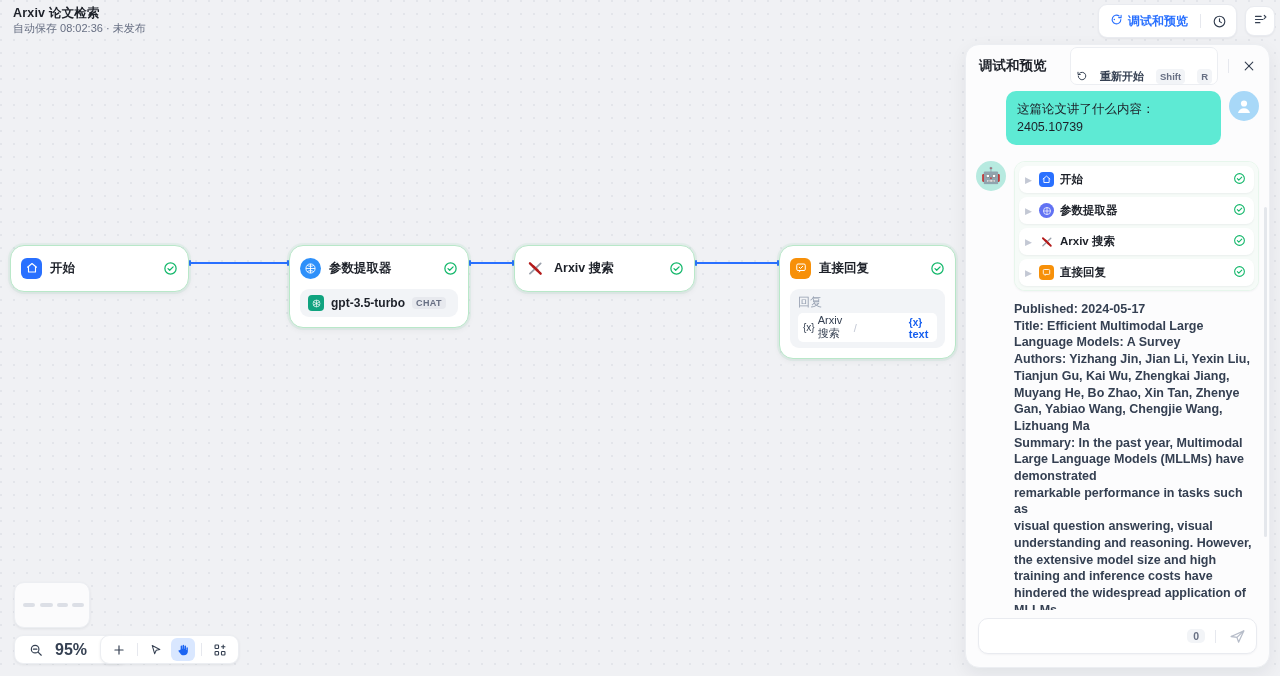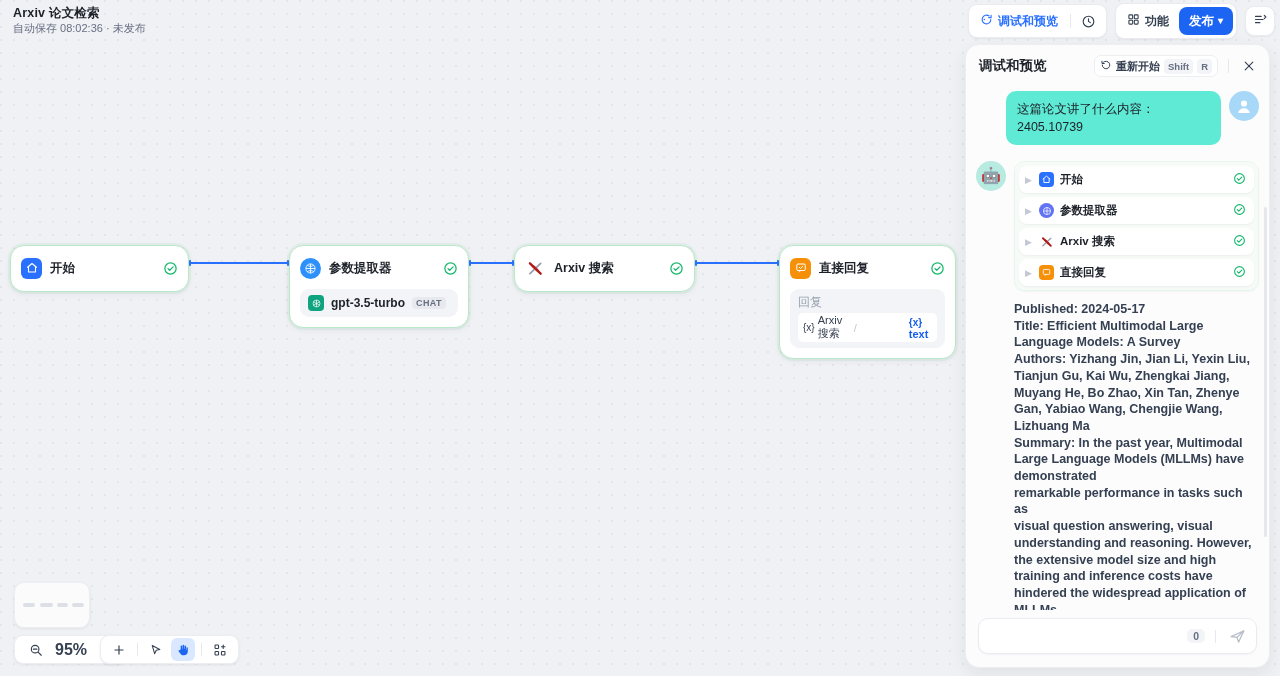--- a/index.html
+++ b/index.html
@@ -141,21 +141,21 @@
     position: absolute; left: 965px; top: 44px; width: 305px; height: 624px;
     background: #fcfcfd; border: 1px solid #eceef2; border-radius: 14px;
     box-shadow: 0 6px 18px rgba(16,24,40,.07);
     display: flex; flex-direction: column; overflow: hidden;
   }
   .panel-head {
     height: 42px; display: flex; align-items: center; padding: 0 10px 0 13px; gap: 8px;
   }
   .panel-title { font-size: 13.5px; font-weight: 700; color: #1d2129; flex: 1; }
   .restart {
-    display: inline-flex; align-items: center; gap: 4px; height: 22px;
+    display: inline-flex; align-items: flex-end; gap: 12px; height: 38px;
     background: #fff; border: 1px solid #eceef2; border-radius: 7px; padding: 0 5px;
     font-size: 11px; font-weight: 700; color: #354052; cursor: pointer;
   }
   .kbd {
     font-size: 9.5px; font-weight: 600; color: #676f83; background: #f2f4f7;
     border-radius: 4px; padding: 1px 4px; line-height: 13px;
   }
   .close-x { width: 20px; height: 20px; display: flex; align-items: center; justify-content: center; cursor: pointer; }
 
   .chat { flex: 1; overflow: hidden; padding: 4px 10px 0 10px; position: relative; }
@@ -399,37 +399,20 @@
         </button>
         <span class="sep"></span>
         <button class="btn icon-only">
           <svg width="15" height="15" viewBox="0 0 24 24" fill="none" stroke="#354052" stroke-width="1.8" stroke-linecap="round">
               <circle cx="12" cy="12" r="8.5"></circle>
               <path d="M12 7.5V12l3 1.8"></path>
             </svg>
         </button>
       </div>
 
-      <div class="pill-group">
-        <button class="btn">
-          <span>
-            <svg width="13" height="13" viewBox="0 0 24 24" fill="none" stroke="#354052" stroke-width="2">
-                <rect x="3.5" y="3.5" width="7" height="7" rx="1.4"></rect>
-                <rect x="13.5" y="3.5" width="7" height="7" rx="1.4"></rect>
-                <rect x="3.5" y="13.5" width="7" height="7" rx="1.4"></rect>
-                <rect x="13.5" y="13.5" width="7" height="7" rx="1.4"></rect>
-              </svg>
-          </span>
-          <span>功能</span>
-        </button>
-        <button class="btn-publish">
-          <span>发布</span>
-          <span style="font-size:10px;line-height:1;">▾</span>
-        </button>
-      </div>
 
       <div class="btn-square">
         <span>
           <svg width="15" height="15" viewBox="0 0 24 24" fill="none" stroke="#354052" stroke-width="1.9" stroke-linecap="round">
               <path d="M4 7h9M4 12h12M4 17h7"></path>
               <path d="M18 5.5 20.5 8 18 10.5"></path>
             </svg>
         </span>
       </div>
     </div>

